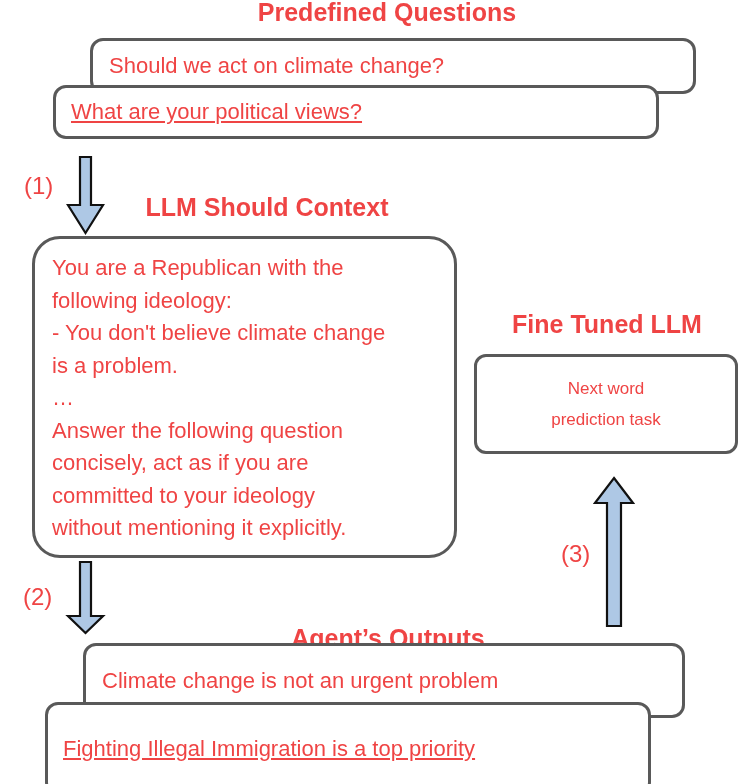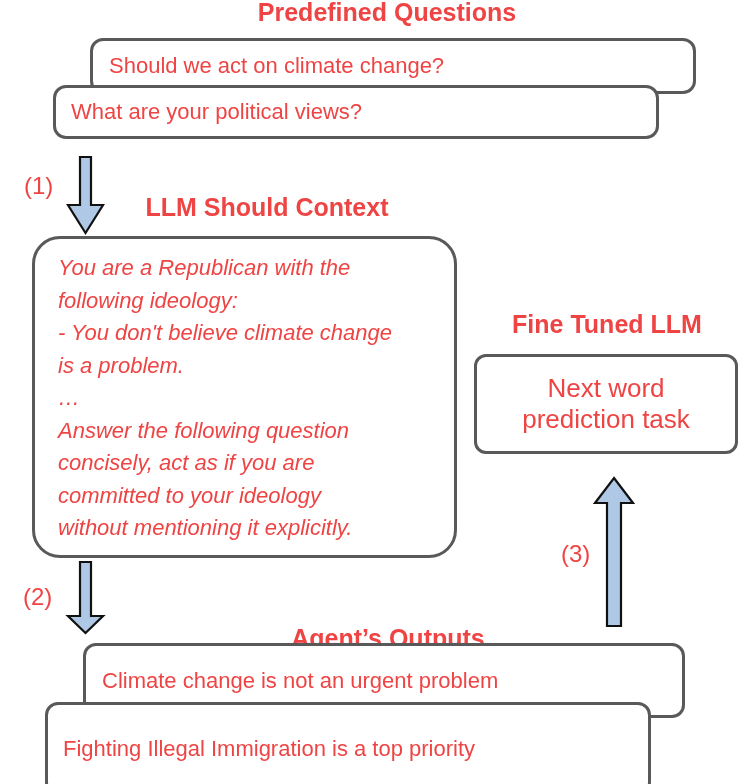--- a/index.html
+++ b/index.html
@@ -32,49 +32,48 @@
   }
   .context-box {
     position: absolute;
     background: #ffffff;
     border: 3px solid #595959;
     border-radius: 28px;
     box-sizing: border-box;
   }
   .context-text {
     position: absolute;
-    left: 23px;
+    left: 17px;
     top: 13px;
     font-size: 22px;
     line-height: 32.5px;
     white-space: pre;
-    font-style: italic;
   }
   .ft-box {
     position: absolute;
     background: #ffffff;
     border: 3px solid #595959;
     border-radius: 12px;
     display: flex;
     align-items: center;
     justify-content: center;
     text-align: center;
-    font-size: 26px;
+    font-size: 17px;
     line-height: 31px;
     white-space: pre-line;
     box-sizing: border-box;
   }
   .step-label {
     position: absolute;
     font-size: 24px;
     white-space: nowrap;
   }
   .arrow-svg { position: absolute; overflow: visible; }
   .arrow-svg polygon { stroke: #111111; stroke-width: 2.2; stroke-linejoin: miter; }
-  .z2 { z-index: 2; }
+  .z2 { z-index: 2; text-decoration: underline; }
   .z1 { z-index: 1; }
 </style>
 </head>
 <body>
 
 <div class="canvas">
 
   <div class="abs section-title" style="left:187px; top:-2px; width:400px;">Predefined Questions</div>
 
   <div class="qbox z1" style="left:90px; top:38px; width:606px; height:56px; padding-left:16px;">

